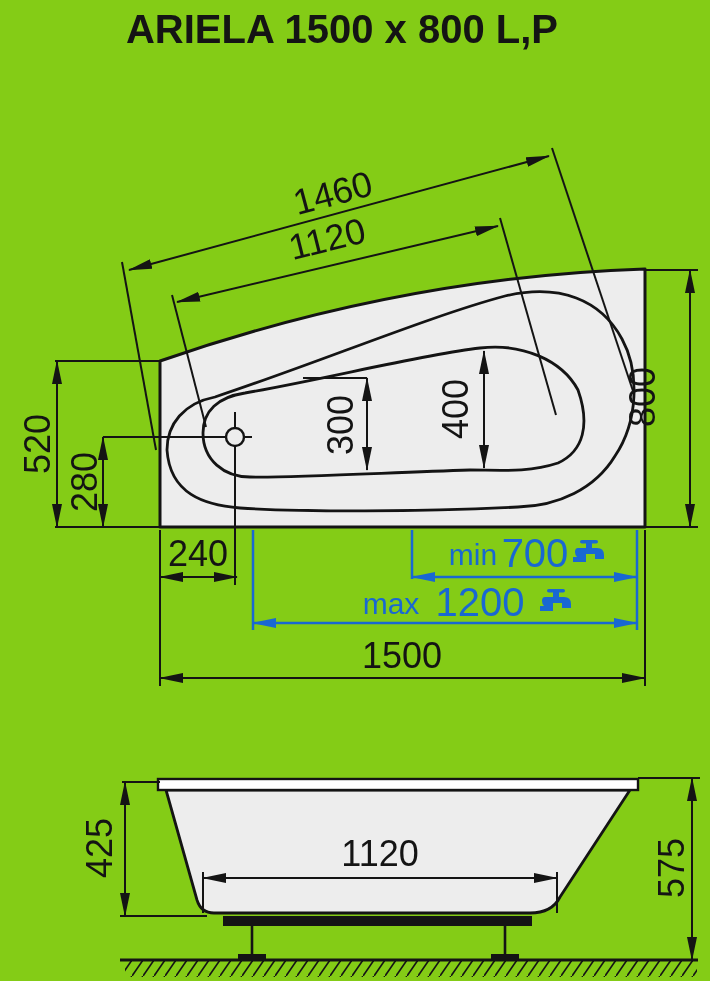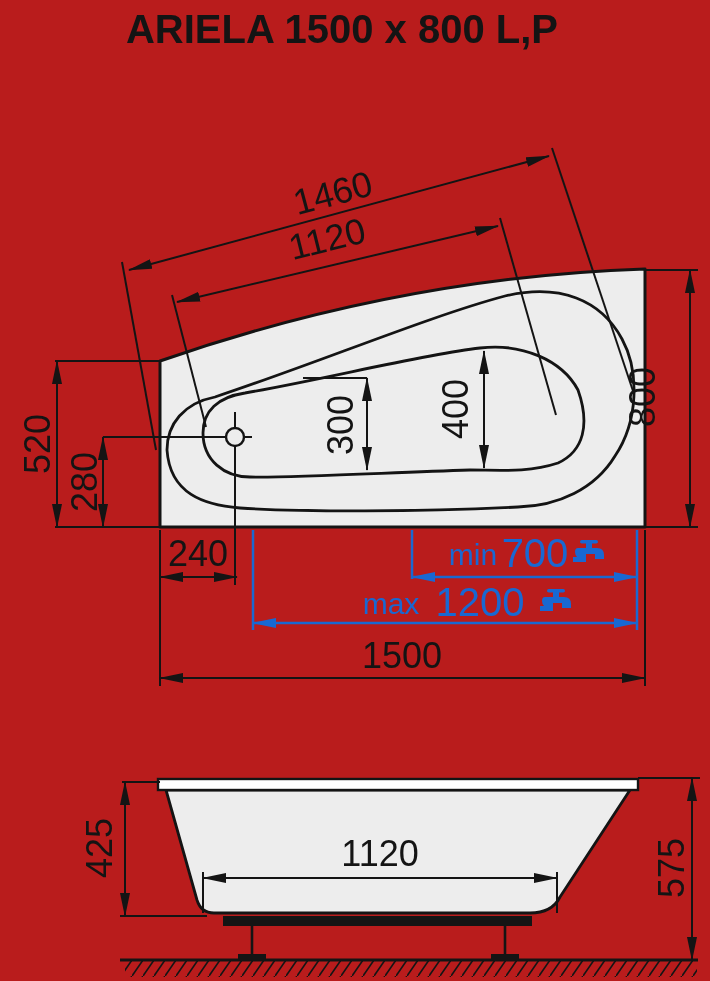--- a/index.html
+++ b/index.html
@@ -1,16 +1,16 @@
 <!DOCTYPE html>
 <html><head>
 <meta charset="utf-8">
 <style>
   html,body{margin:0;padding:0;background:#ffffff;}
-  .page{width:710px;height:981px;position:relative;background:#b91c1c;}
+  .page{width:710px;height:981px;position:relative;background:#84cc16;}
   svg{display:block;}
   text{fill:#141414;font-family:"Liberation Sans", sans-serif;}
   .title{font-size:40px;font-weight:bold;}
   .num{font-size:36px;}
   .bword{font-size:30px;fill:#1968d2;}
   .bnum{font-size:40px;fill:#1968d2;}
   .outline{fill:#ededed;stroke:#141414;stroke-width:3;stroke-linejoin:round;}
   .curve{fill:none;stroke:#141414;stroke-width:2.8;}
   .body{fill:#ededed;stroke:#141414;stroke-width:2.8;stroke-linejoin:round;}
   .lip{fill:#ffffff;stroke:#141414;stroke-width:2.4;}

